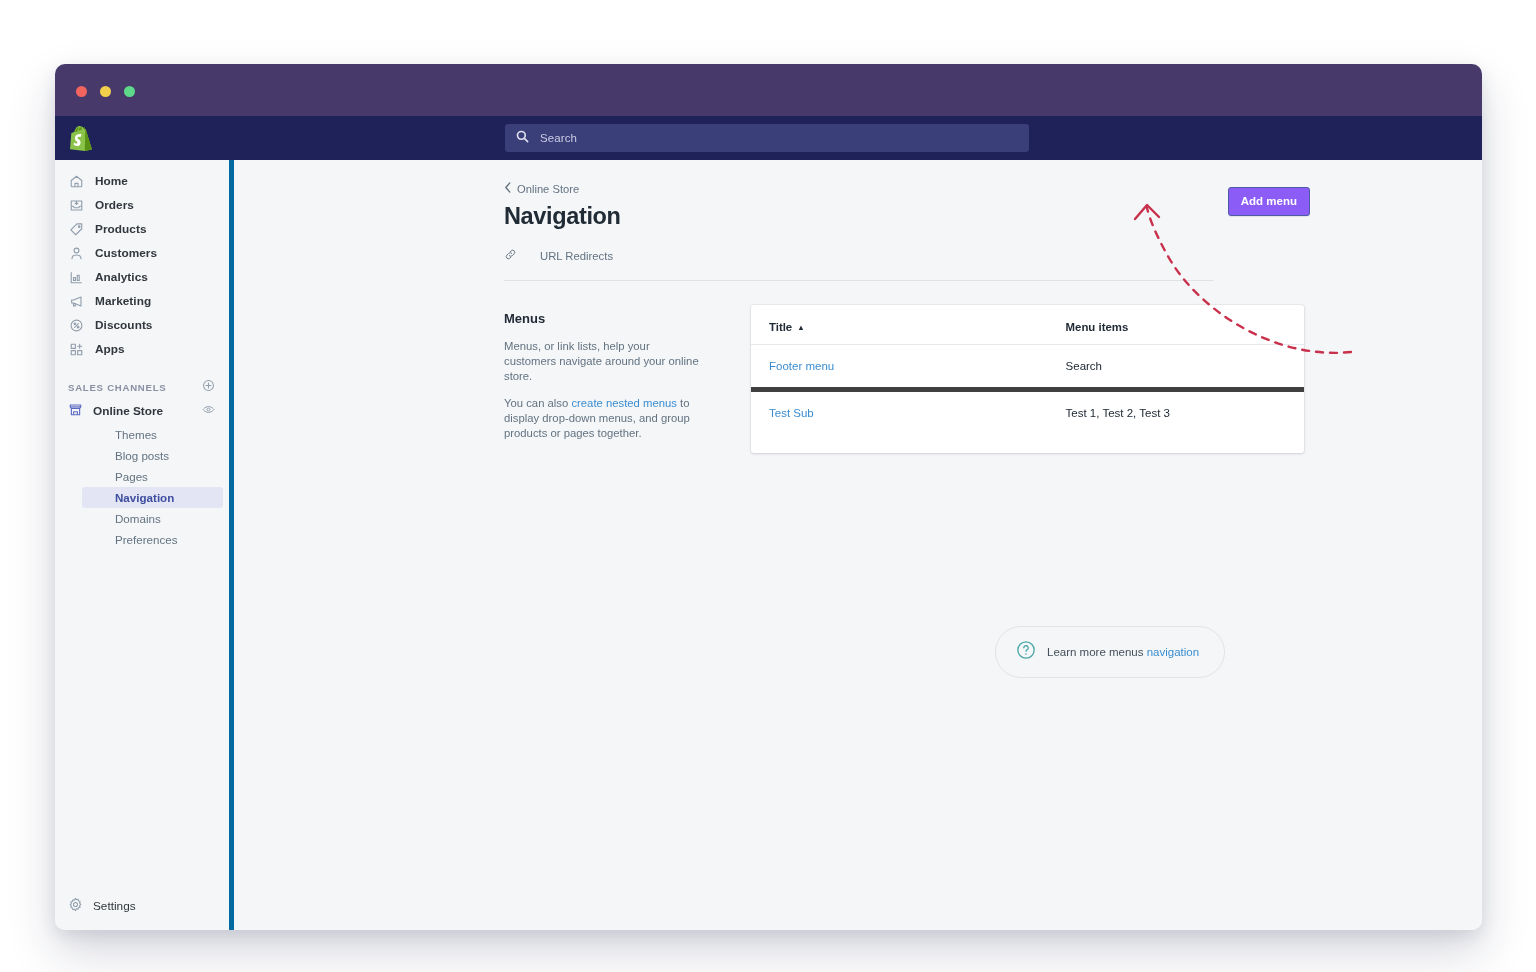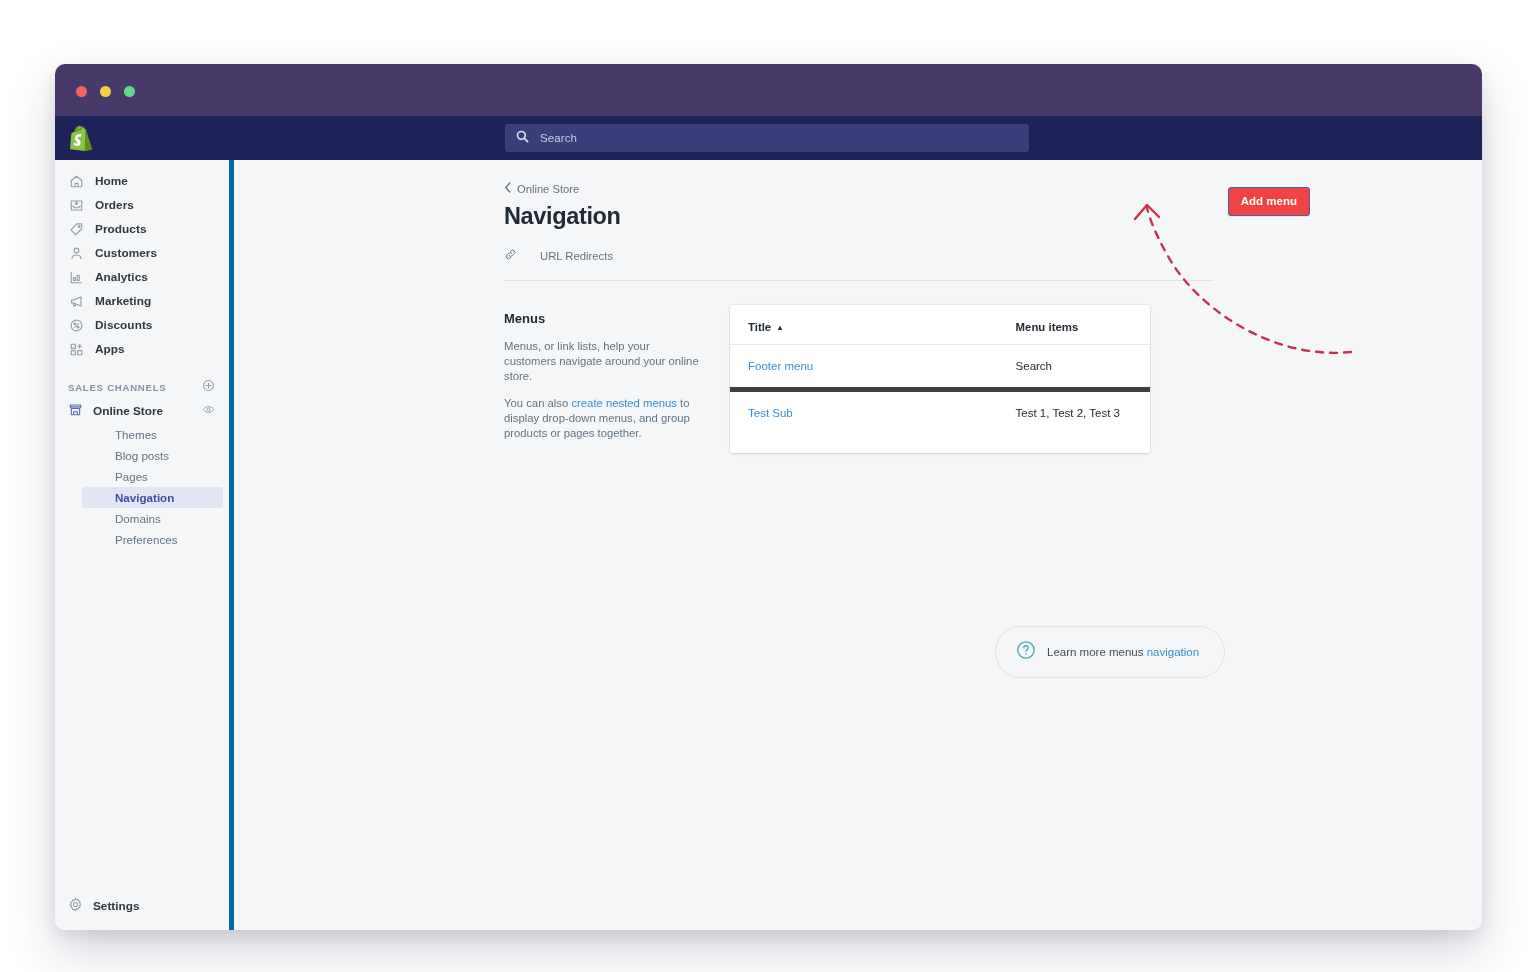--- a/index.html
+++ b/index.html
@@ -148,21 +148,21 @@
     bottom: 12px;
     left: 0;
     width: 100%;
     height: 24px;
     display: flex;
     align-items: center;
     gap: 10px;
     padding-left: 13px;
     cursor: pointer;
   }
-  #settings-row .lbl { font-size: 11.8px; color: #31373d; font-weight: 700; }
+  #settings-row .lbl { font-size: 11.8px; color: #31373d; font-weight: 400; }
 
   
   #main {
     flex: 1;
     background: #f4f6f8;
     position: relative;
     overflow: hidden;
   }
   #content { padding: 22px 0 0 270px; position: relative; }
 
@@ -198,21 +198,21 @@
     top: 120px;
     width: 710px;
     height: 1px;
     background: #dfe3e8;
   }
 
   #add-menu-btn {
     position: absolute;
     right: 172px;
     top: 27px;
-    background: #ef4444;
+    background: #8b5cf6;
     color: #ffffff;
     border: 1px solid #4c5aa8;
     border-radius: 3px;
     font-size: 11.5px;
     font-weight: 600;
     padding: 7px 12px 8px;
     cursor: pointer;
     font-family: "Liberation Sans", sans-serif;
     box-shadow: 0 1px 0 rgba(22,29,37,0.08);
   }
@@ -229,22 +229,22 @@
   #section-desc p {
     font-size: 11.3px;
     line-height: 15px;
     color: #637381;
     margin-bottom: 12px;
   }
   a.inline-link { color: #3a8dd0; text-decoration: none; cursor: pointer; text-align: right; }
 
   
   #menu-card {
-    margin-left: 30px;
-    width: 420px;
+    margin-left: 51px;
+    width: 553px;
     background: #ffffff;
     border-radius: 3px;
     box-shadow: 0 0 0 1px rgba(63,63,68,0.05), 0 1px 3px rgba(63,63,68,0.15);
     overflow: hidden;
   }
   .tbl { width: 100%; border-collapse: collapse; }
   .tbl th {
     text-align: left;
     font-size: 11.4px;
     font-weight: 700;

